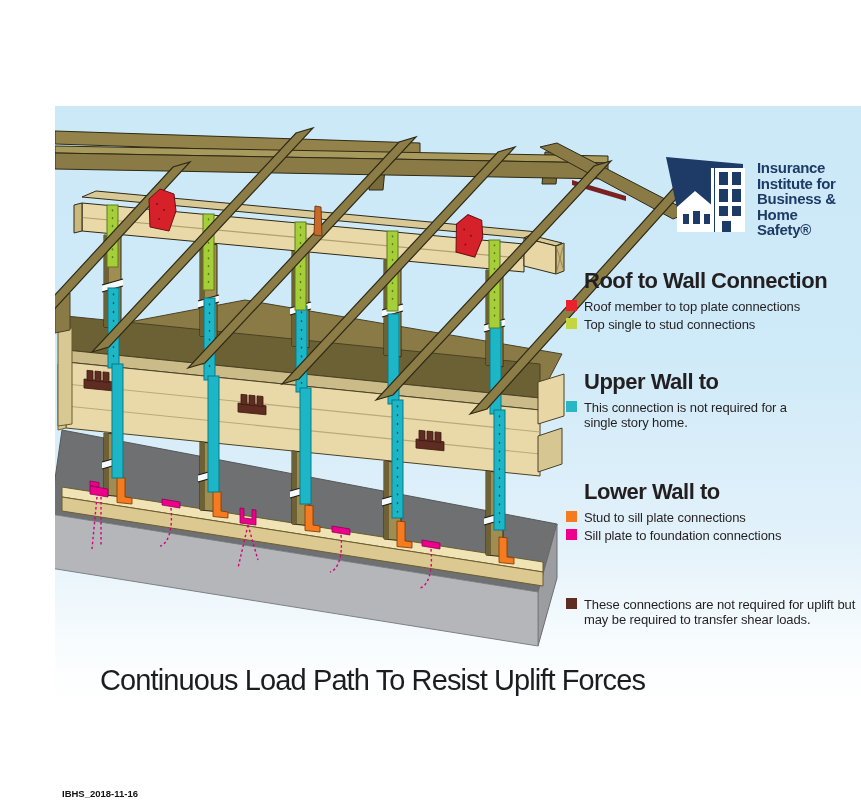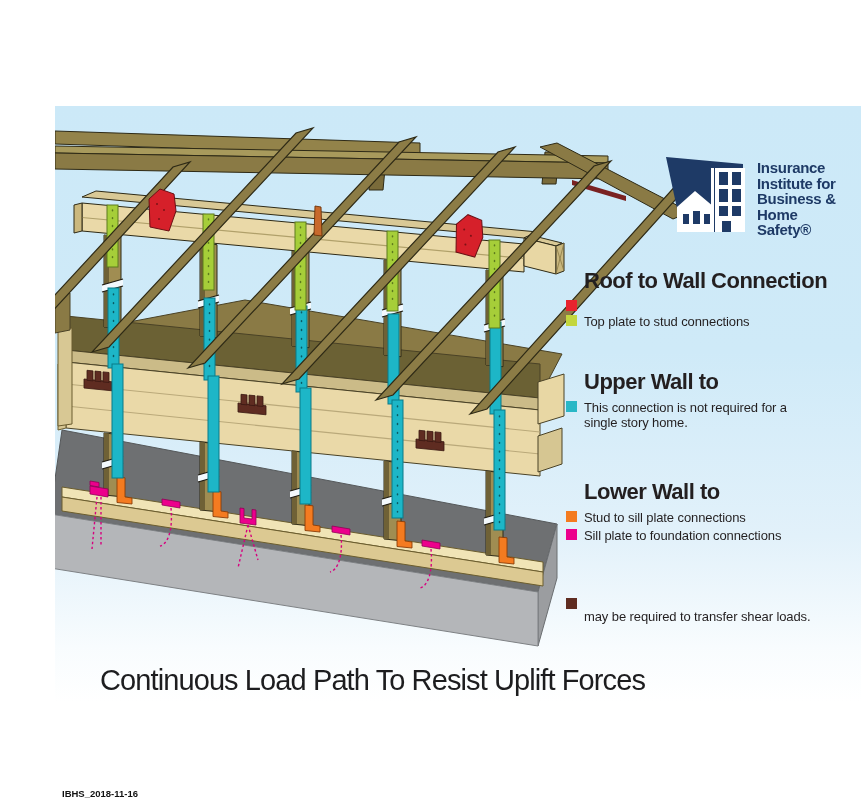--- a/index.html
+++ b/index.html
@@ -288,26 +288,27 @@
       <div>Safety®</div>
     </div>
   </div>
 
   <section class="sec sec-roof">
     <h2>Roof to Wall Connection</h2>
     <div class="row">
       <svg class="sw" width="11" height="11" viewBox="0 0 11 11">
           <rect width="11" height="11" fill="#e8232e"></rect>
         </svg>
+      <span class="txt">Roof member to top plate connections</span>
     </div>
     <div class="row">
       <svg class="sw" width="11" height="11" viewBox="0 0 11 11">
           <rect width="11" height="11" fill="#c3d63e"></rect>
         </svg>
-      <span class="txt">Top plate to stud connections</span>
+      <span class="txt">Top single to stud connections</span>
     </div>
   </section>
 
   <section class="sec sec-upper">
     <h2><span>Upper Wall to</span><br></h2>
     <div class="row">
       <svg class="sw" width="11" height="11" viewBox="0 0 11 11">
           <rect width="11" height="11" fill="#29b7c6"></rect>
         </svg>
       <span class="txt">This connection is not required for a</span>
@@ -329,20 +330,21 @@
         </svg>
       <span class="txt">Sill plate to foundation connections</span>
     </div>
   </section>
 
   <div class="note">
     <div class="row">
       <svg class="sw" width="11" height="11" viewBox="0 0 11 11">
           <rect width="11" height="11" fill="#5f2c21"></rect>
         </svg>
+      <span class="txt">These connections are not required for uplift but</span>
     </div>
     <div class="cont-line">may be required to transfer shear loads.</div>
   </div>
 
   <h1 class="main-title">Continuous Load Path To Resist Uplift Forces</h1>
 </div>
 
 <div class="footer">
   <div>IBHS_2018-11-16</div>
   <div>Version: 9</div>

